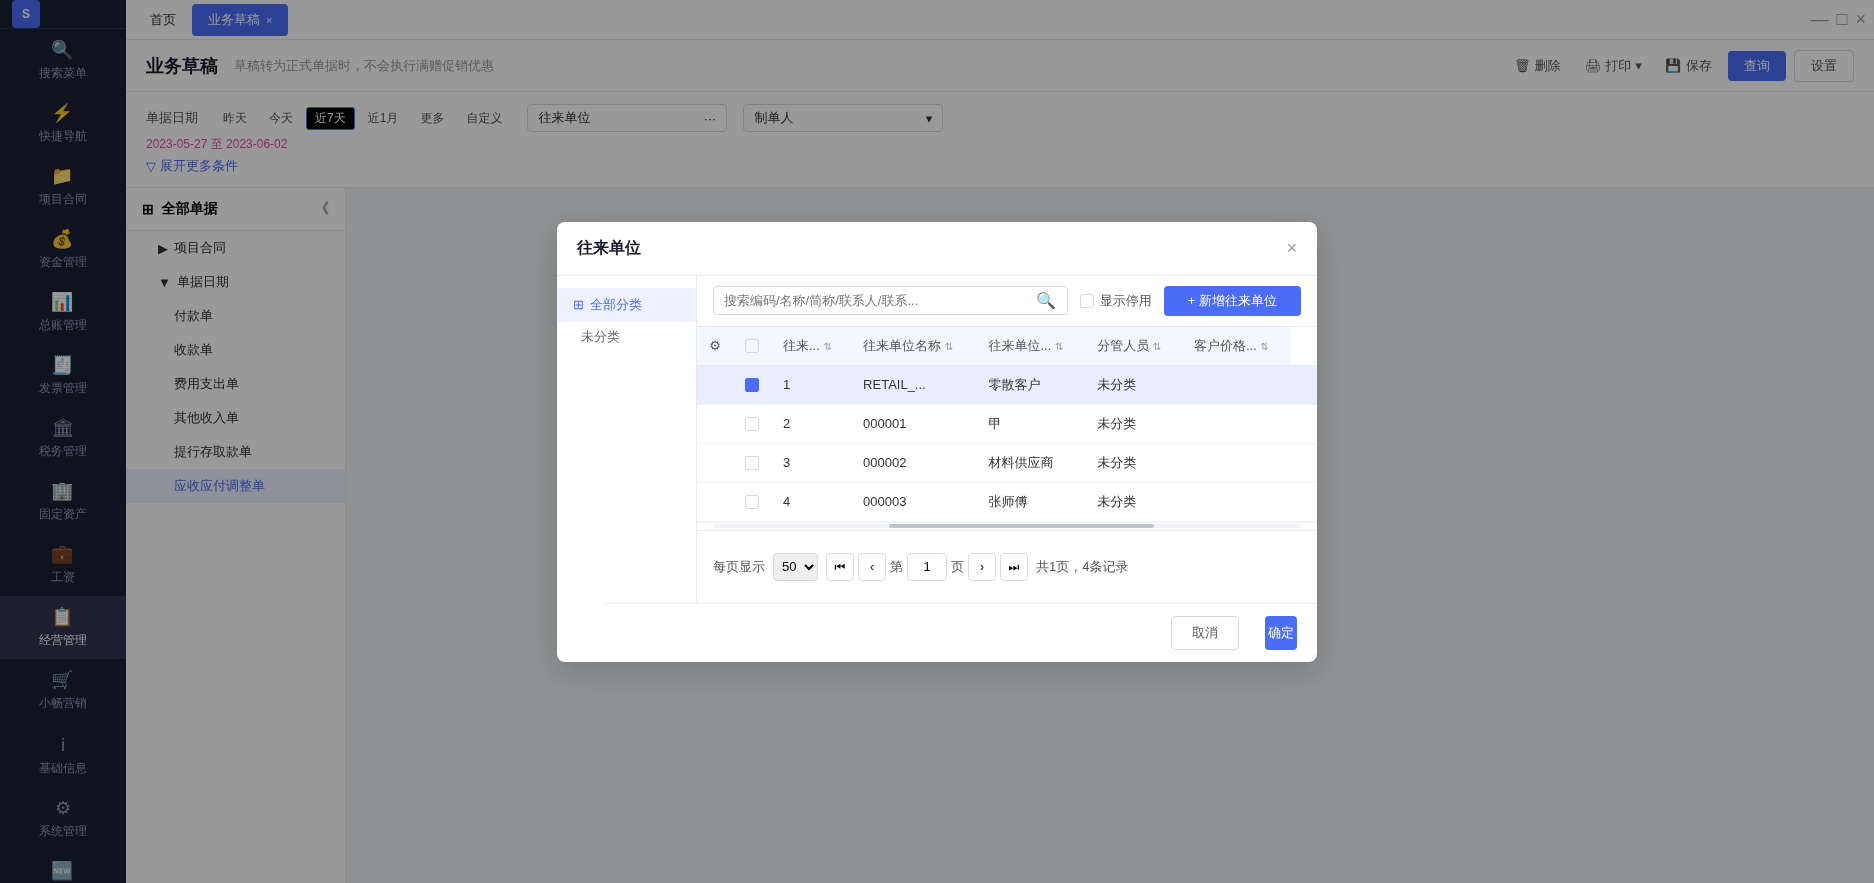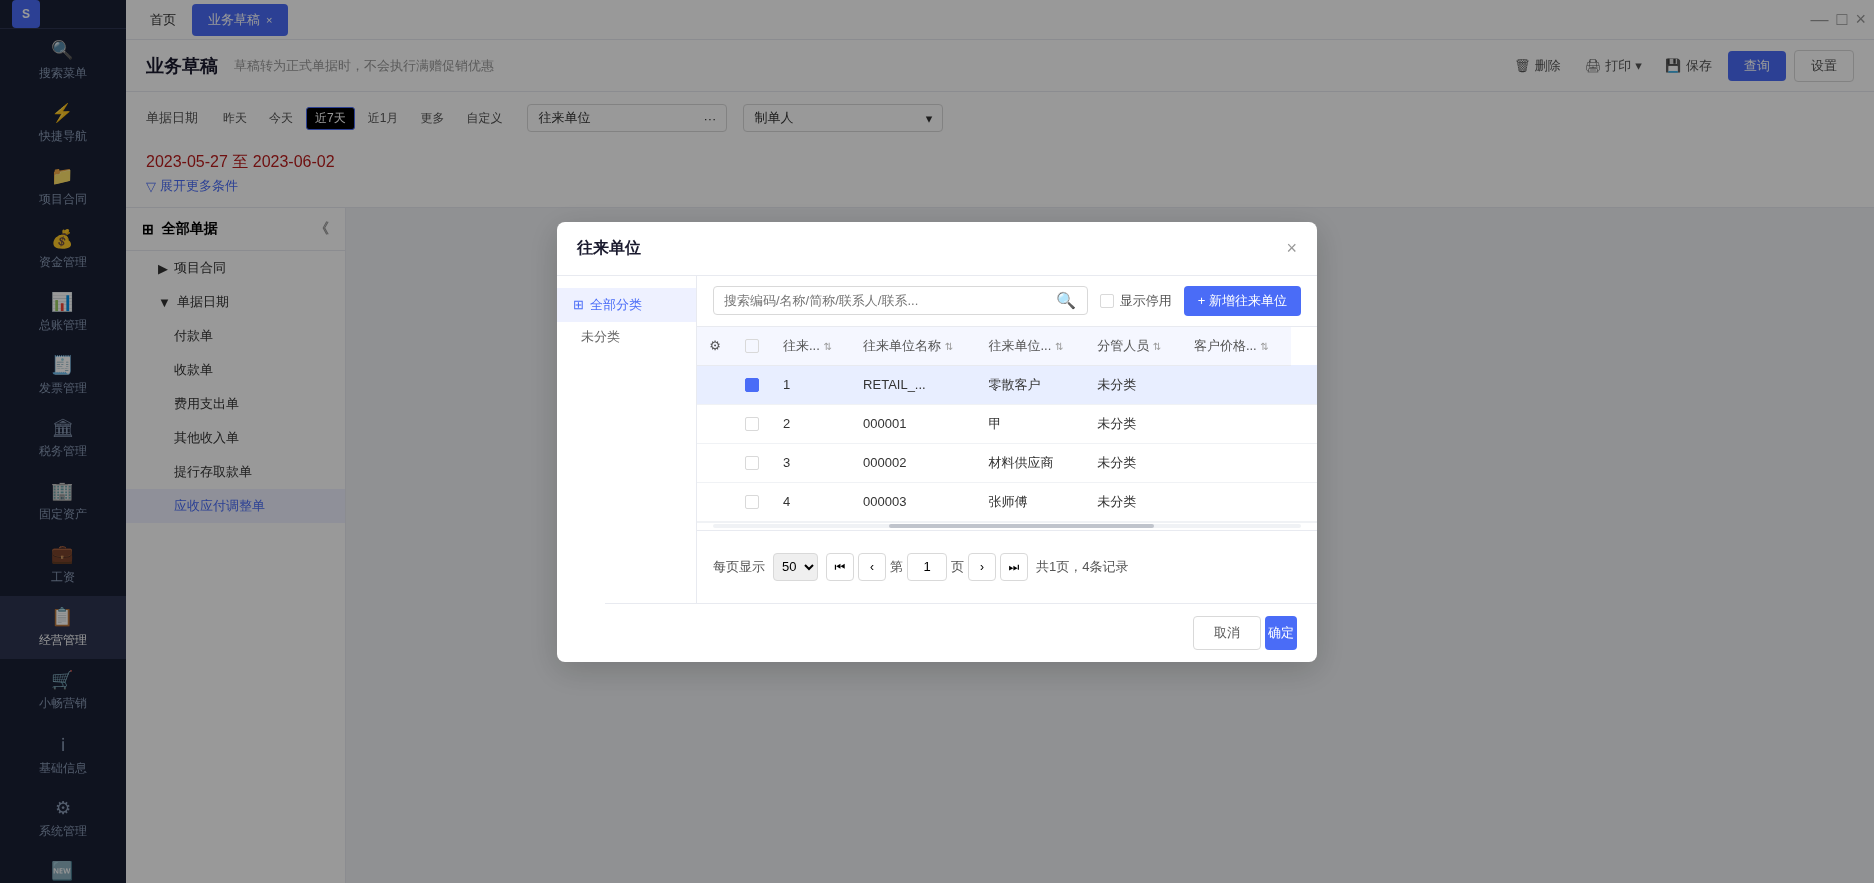--- a/index.html
+++ b/index.html
@@ -239,21 +239,21 @@
     }
     .search-box input {
       border: none;
       outline: none;
       font-size: 13px;
       width: 100%;
       color: #333;
     }
     .show-disabled { display: flex; align-items: center; gap: 6px; font-size: 13px; color: #555; }
     .checkbox { width: 14px; height: 14px; border: 1px solid #d9d9d9; border-radius: 2px; }
-    .btn-add { background: #4a6cf7; color: #fff; border: none; padding: 6px 14px; border-radius: 4px; font-size: 13px; cursor: pointer; white-space: nowrap; display: flex; align-items: center; gap: 4px; margin-left: auto; }
+    .btn-add { background: #4a6cf7; color: #fff; border: none; padding: 6px 24px; border-radius: 4px; font-size: 13px; cursor: pointer; white-space: nowrap; display: flex; align-items: center; gap: 4px; margin-left: auto; }
 
     
     .modal-table { flex: 1; overflow: auto; }
     table { width: 100%; border-collapse: collapse; font-size: 13px; }
     thead tr { background: #f5f7ff; }
     th {
       padding: 10px 12px;
       text-align: left;
       color: #555;
       font-weight: 500;
@@ -293,21 +293,21 @@
     }
     .page-input { width: 40px; height: 28px; border: 1px solid #d9d9d9; border-radius: 4px; text-align: center; font-size: 13px; }
     .page-select { height: 28px; border: 1px solid #d9d9d9; border-radius: 4px; font-size: 13px; padding: 0 4px; }
 
     
     .modal-actions {
       padding: 12px 20px;
       border-top: 1px solid #e8eaf0;
       display: flex;
       justify-content: flex-end;
-      gap: 4px;
+      gap: 26px;
       margin-left: 48px;
     }
     .btn-cancel { background: #fff; color: #555; border: 1px solid #d9d9d9; padding: 7px 20px; border-radius: 4px; font-size: 13px; cursor: pointer; }
     .btn-confirm { background: #4a6cf7; color: #fff; border: none; padding: 7px 3px; border-radius: 4px; font-size: 13px; cursor: pointer; }
 
     
     .modal-table::-webkit-scrollbar { height: 6px; width: 6px; }
     .modal-table::-webkit-scrollbar-thumb { background: #ccc; border-radius: 3px; }
 
     .scroll-bar-area {
@@ -451,21 +451,21 @@
       </div>
       <div class="filter-input">
         <span>往来单位</span>
         <span>···</span>
       </div>
       <div class="filter-input">
         <span>制单人</span>
         <span>▾</span>
       </div>
     </div>
-    <div style="font-size:16px; color:#b91c1c; margin-top:20px;">2023-05-27 至 2023-06-02</div>
+    <div style="font-size:12px; color:#ec4899; margin-top:4px;">2023-05-27 至 2023-06-02</div>
     <div class="expand-btn">
       <span>▽</span>
       <span>展开更多条件</span>
     </div>
   </div>
 
   <div class="content-area">
 
     <div class="left-panel">
       <div class="left-panel-header">

